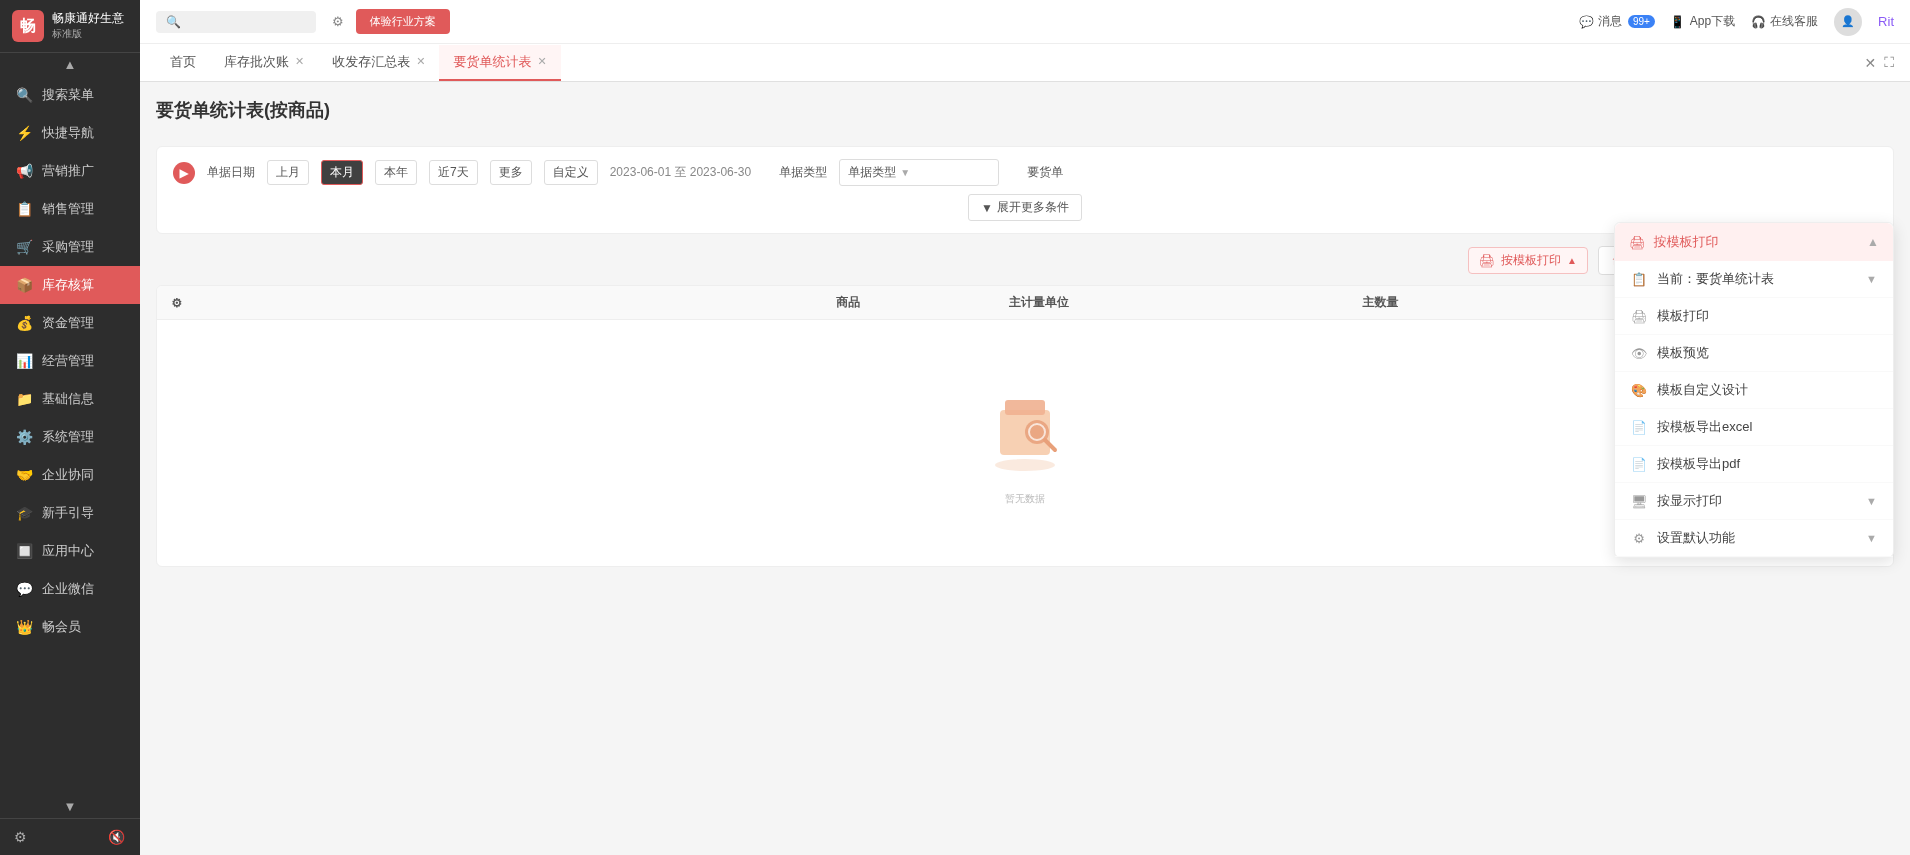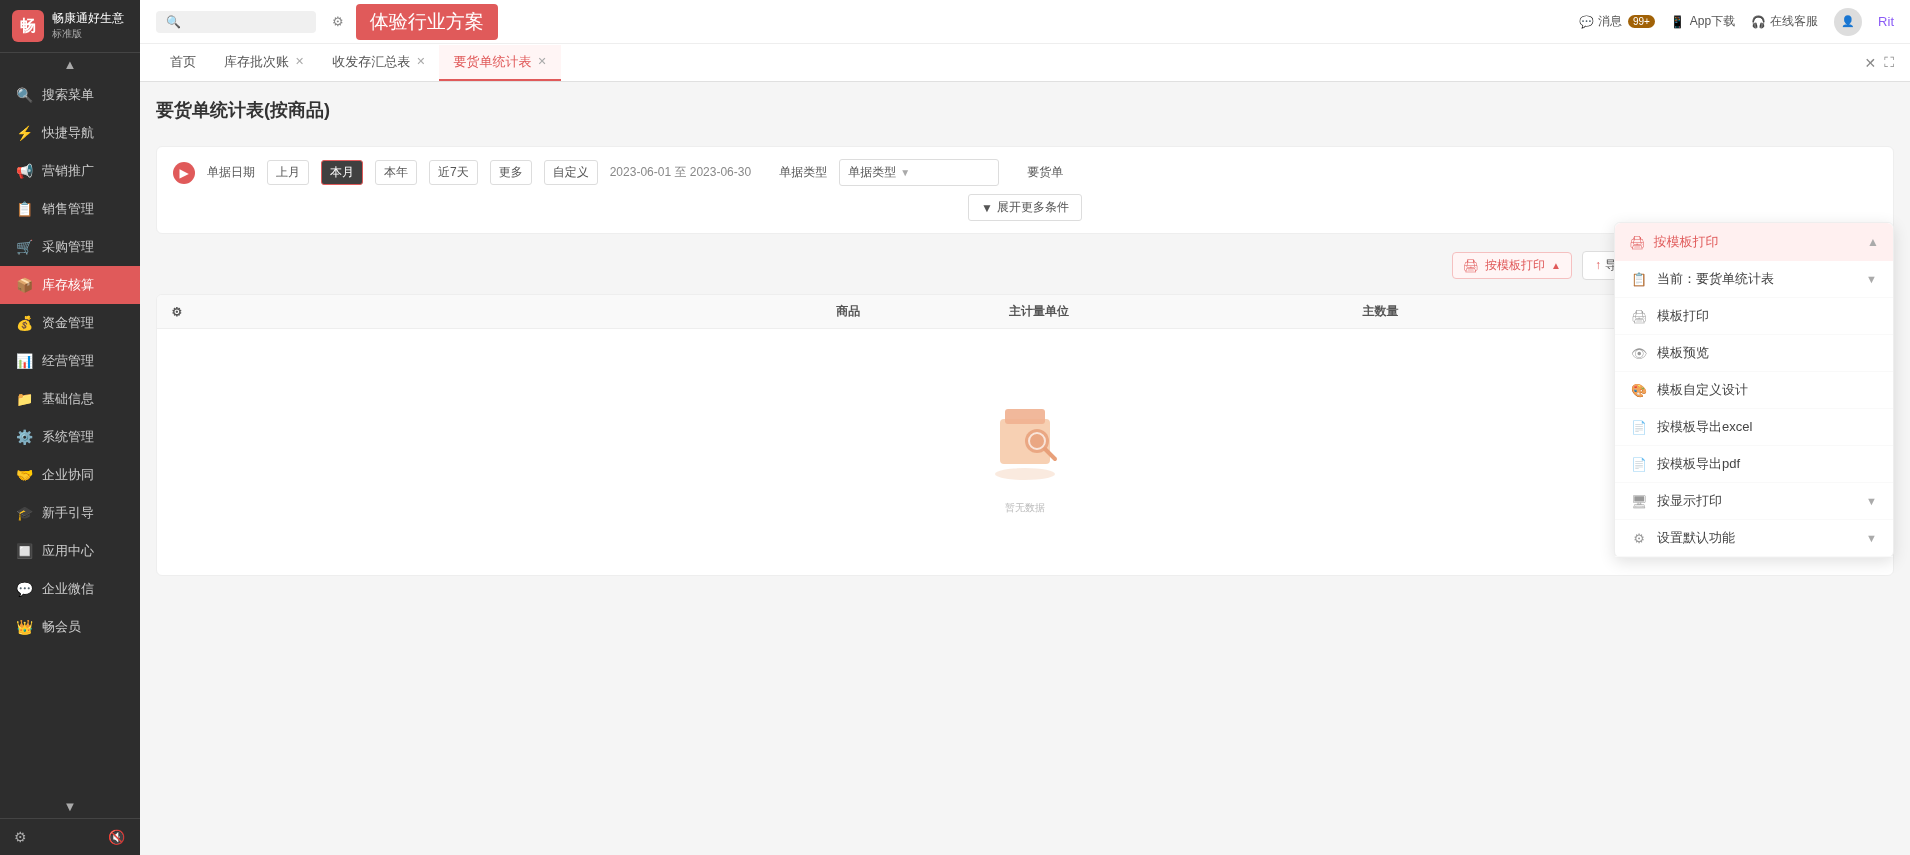--- a/index.html
+++ b/index.html
@@ -70,28 +70,28 @@
     }
     .topbar-search {
       display: flex; align-items: center;
       background: #f0f0f0; border-radius: 4px;
       padding: 4px 10px; gap: 6px; min-width: 160px;
       font-size: 12px; color: #999;
     }
     .topbar-gear { color: #888; cursor: pointer; margin-left: 4px; }
     .topbar-btn {
       background: #e05a5a; color: #fff; border: none;
-      padding: 5px 14px; border-radius: 4px; cursor: pointer; font-size: 19px;
+      padding: 5px 14px; border-radius: 4px; cursor: pointer; font-size: 11px;
     }
     .topbar-right {
       margin-left: auto; display: flex; align-items: center; gap: 16px; color: #555;
     }
     .topbar-right-item { display: flex; align-items: center; gap: 4px; cursor: pointer; font-size: 12px; }
     .badge {
-      background: #a16207; color: #fff; border-radius: 10px;
+      background: #3b82f6; color: #fff; border-radius: 10px;
       font-size: 10px; padding: 1px 5px; margin-left: 2px;
     }
     .topbar-avatar {
       width: 28px; height: 28px; background: #ddd; border-radius: 50%;
       display: flex; align-items: center; justify-content: center; font-size: 11px; color: #888;
     }
 
     
     .tabs-bar {
       background: #fff;

